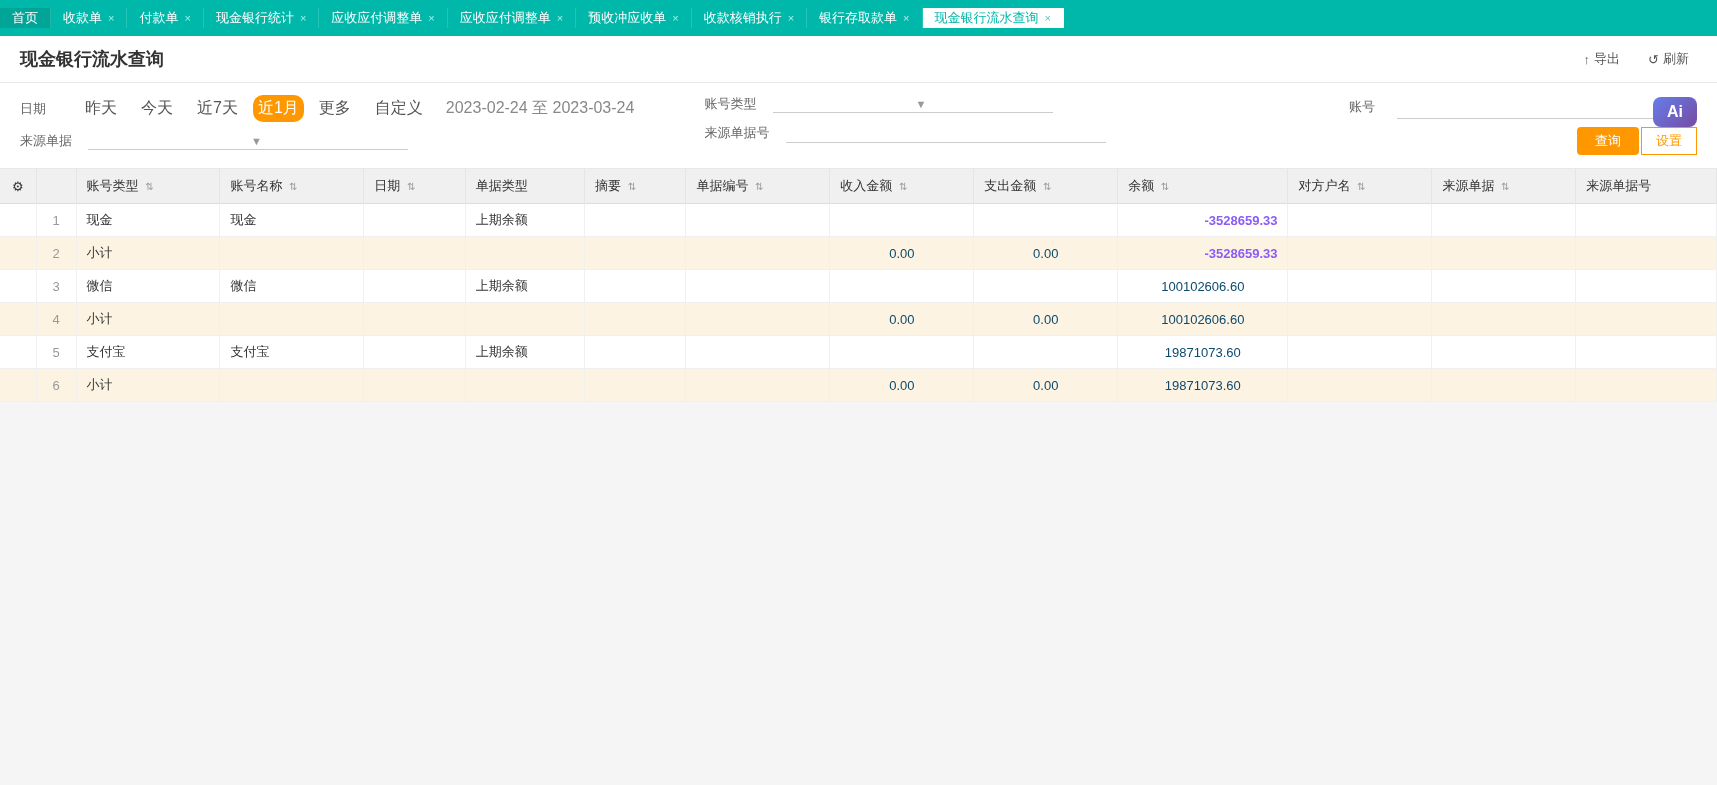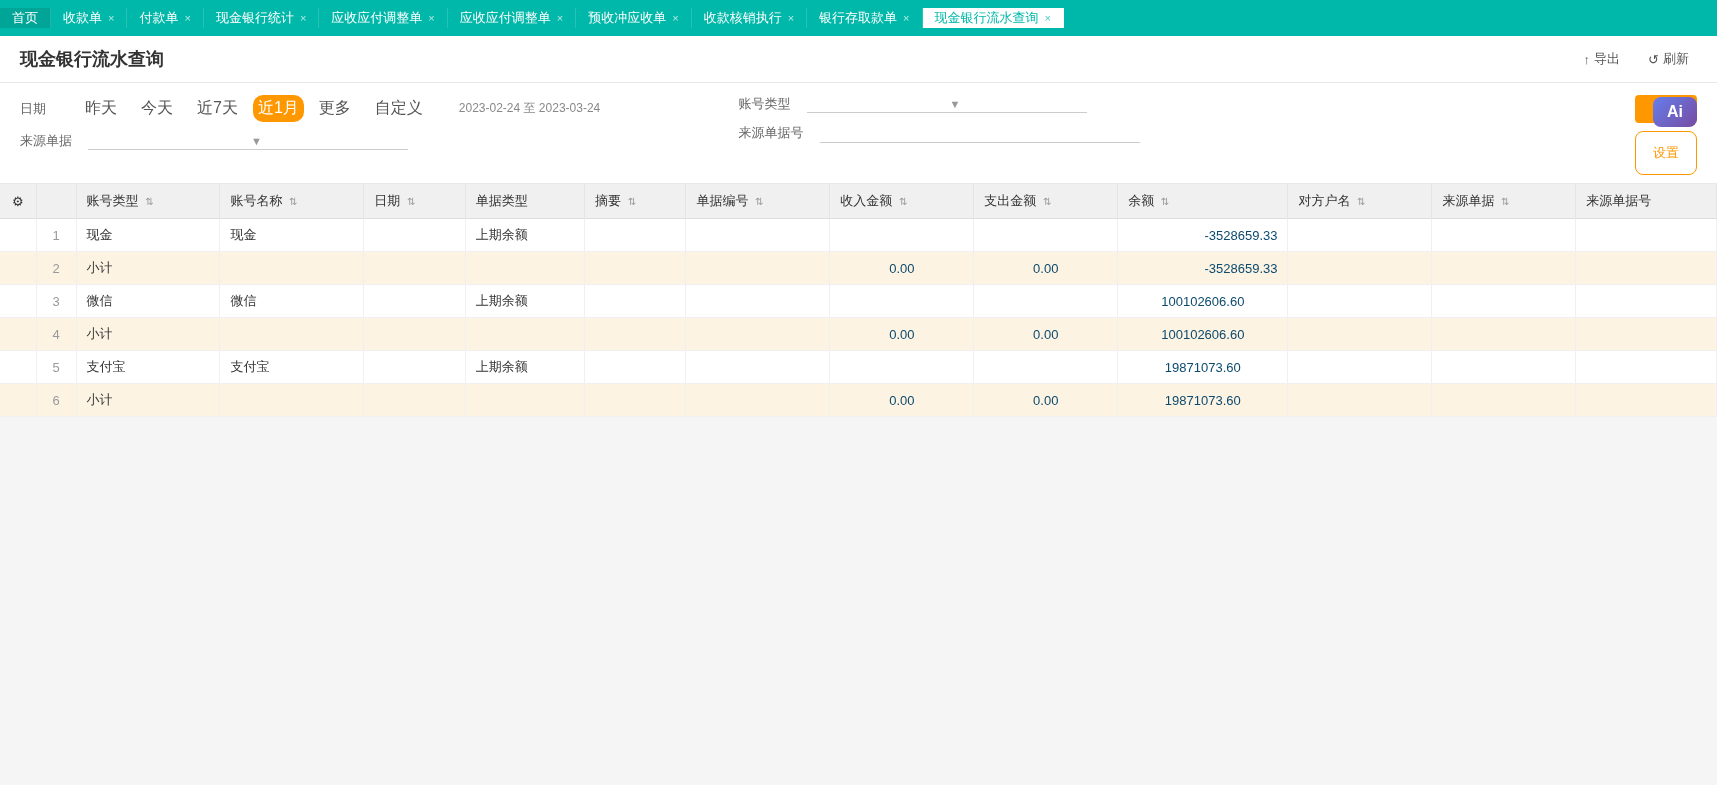--- a/index.html
+++ b/index.html
@@ -100,22 +100,22 @@
       border: 1px solid transparent;
     }
     .date-opt.active {
       background: #ff9800;
       color: #fff;
       border-radius: 10px;
       padding: 2px 4px;
     }
     .date-range {
       color: #888;
-      font-size: 12px;
-      margin-left: 21px;
+      font-size: 16px;
+      margin-left: 8px;
     }
     .filter-select {
       display: flex;
       align-items: center;
       border-bottom: 1px solid #ccc;
       padding: 2px 6px;
       min-width: 200px;
       cursor: pointer;
       position: relative;
     }
@@ -153,29 +153,28 @@
       border: none;
       padding: 5px 18px;
       border-radius: 4px;
       cursor: pointer;
       font-size: 13px;
     }
     .settings-btn {
       background: #fff;
       color: #ff9800;
       border: 1px solid #ff9800;
-      padding: 12px 14px;
-      border-radius: 8px;
+      padding: 4px 14px;
+      border-radius: 0;
       cursor: pointer;
       font-size: 13px;
     }
     .btn-group-right {
       display: flex;
-      flex-direction: column;
-      gap: 8px;
+      gap: 2px;
     }
     .collapse-bar {
       text-align: center;
       padding: 4px;
       color: #00b8a9;
       cursor: pointer;
       font-size: 12px;
     }
 
     
@@ -213,21 +212,21 @@
     tbody tr:nth-child(odd) { background: #fff; }
     tbody tr.subtotal-row { background: #fdf3e3; }
     tbody td {
       padding: 7px 10px;
       color: #333;
       font-size: 13px;
       border-right: 1px solid #f0f0f0;
       white-space: nowrap;
     }
     tbody td.num-col { text-align: center; color: #0c4a6e; }
-    tbody td.negative { color: #0c4a6e; text-align: right; }
+    tbody td.negative { color: #8b5cf6; text-align: right; font-weight: bold; }
     .gear-icon-cell {
       text-align: center;
     }
     .col-seq { width: 40px; text-align: center; color: #999; }
     
     .ai-badge {
       position: fixed;
       top: 97px;
       right: 20px;
       background: linear-gradient(135deg, #667eea 0%, #764ba2 100%);
@@ -331,20 +330,27 @@
           <span class="arrow">▼</span>
         </div>
       </div>
       <div class="filter-row" style="margin-top:4px;">
         <span class="filter-label">来源单据号</span>
         <input class="filter-input" style="min-width: 320px;">
       </div>
     </div>
 
     <div style="display:flex; flex-direction:column; gap:8px; align-items:flex-end; min-width:280px;">
+      <div style="display:flex; align-items:center; gap:8px; width:100%;">
+        <span class="filter-label">账号</span>
+        <div class="account-number-area" style="flex:1;">
+          <input type="text" style="">
+          <span class="dots-btn">···</span>
+        </div>
+      </div>
       <div class="btn-group-right">
         <button class="query-btn">查询</button>
         <button class="settings-btn">设置</button>
       </div>
     </div>
   </div>
 
 </div>
 
 <div class="table-container">

